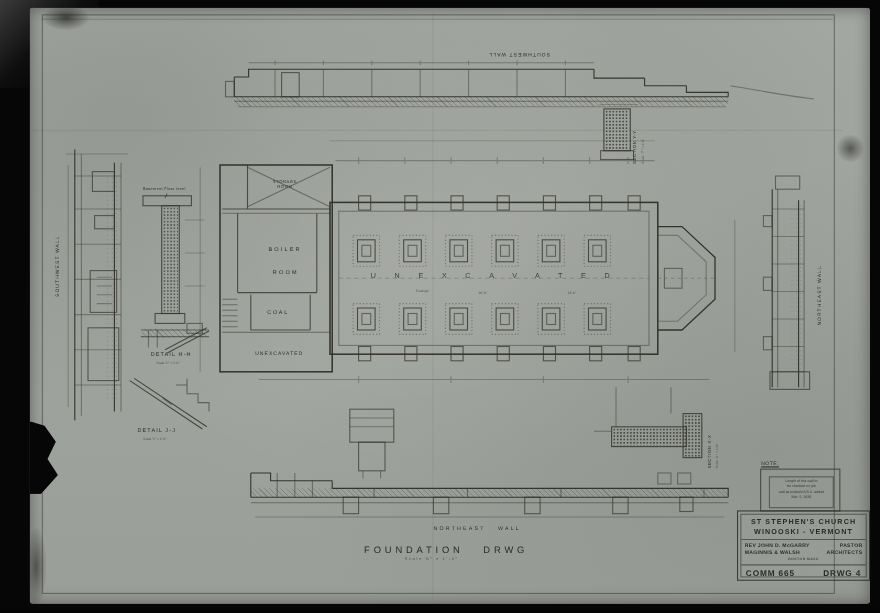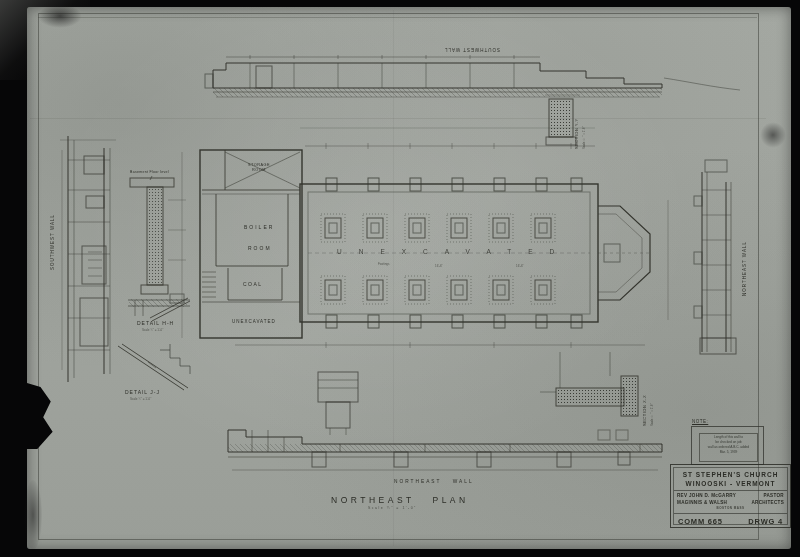--- a/index.html
+++ b/index.html
@@ -276,21 +276,21 @@
   <div class="lbl note-head">NOTE:</div>
   <div class="notebox">
     <div class="inner">
       <div>Length of this wall to</div>
       <div>be checked on job</div>
       <div>wall as ordered A.B.C. added</div>
       <div>Mar. 5, 1939</div>
     </div>
   </div>
 
-  <div class="lbl main-title">NORTHEAST PLAN</div>
+  <div class="lbl main-title">FOUNDATION DRWG</div>
   <div class="lbl main-scale">Scale ¼" = 1'-0"</div>
 
   <div class="tblock">
     <div class="inner">
       <div class="tb-r tb-church">ST STEPHEN'S CHURCH</div>
       <div class="tb-r tb-loc">WINOOSKI - VERMONT</div>
       <div class="tb-div"></div>
       <div class="tb-r tb-row">
         <span>REV JOHN D. McGARRY</span>
         <span>PASTOR</span>

